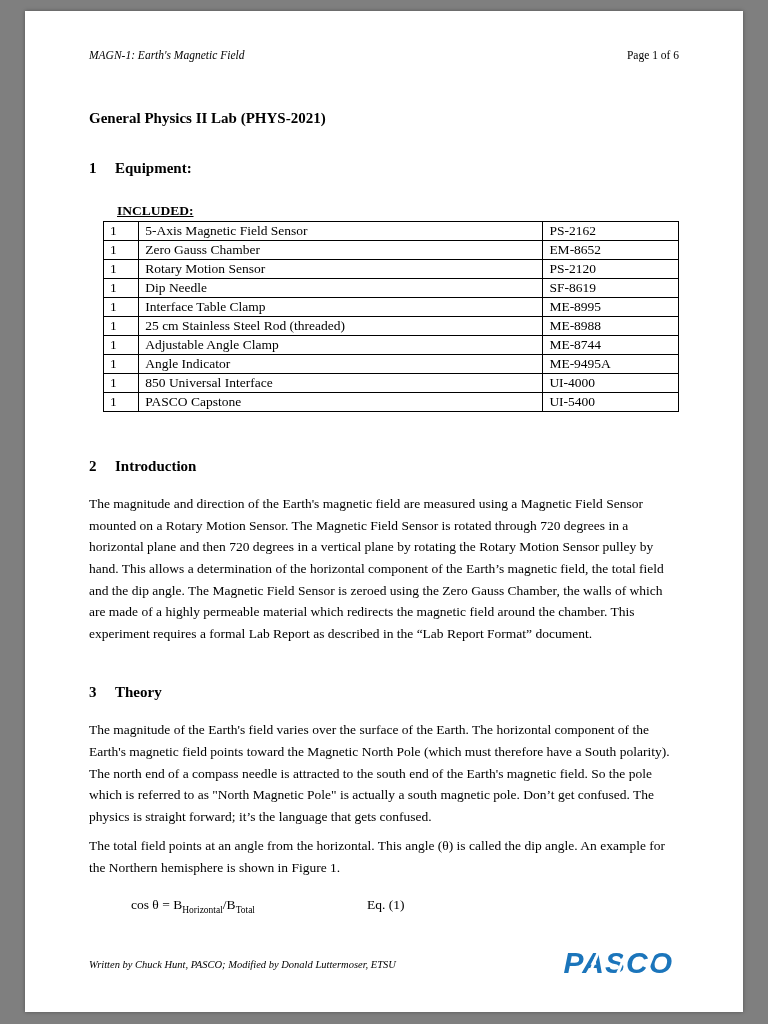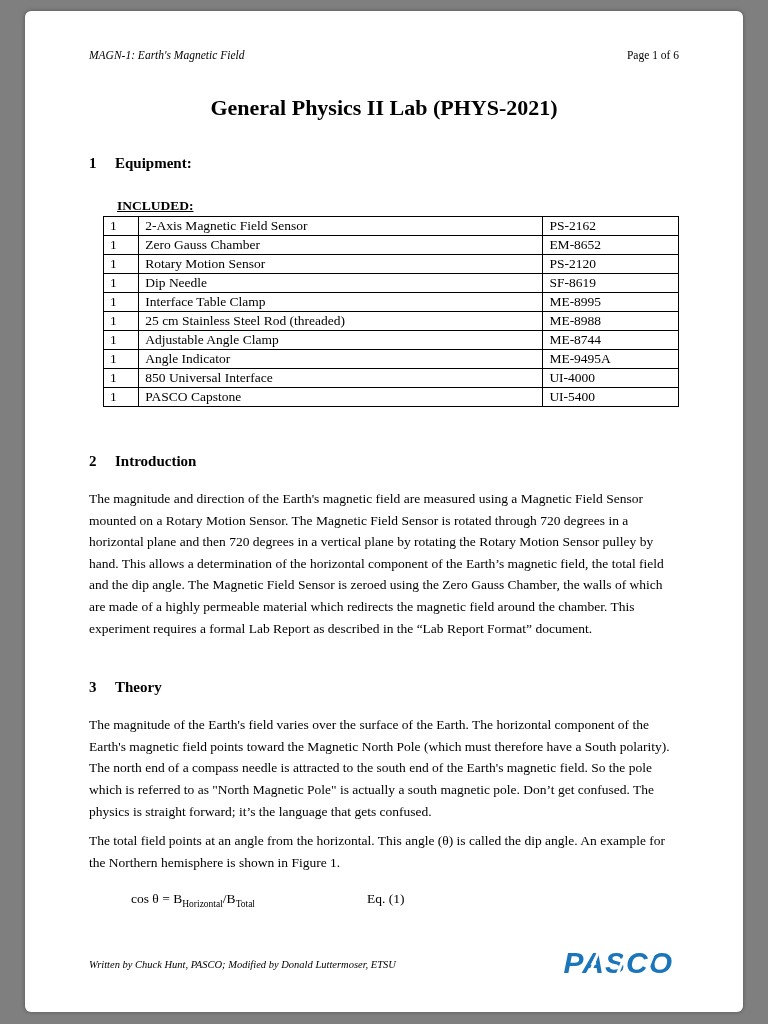--- a/index.html
+++ b/index.html
@@ -12,35 +12,34 @@
   }
   .page {
     width: 718px;
     height: 1001px;
     margin: 11px auto 12px auto;
     background: #ffffff;
     padding: 38px 64px 30px 64px;
     display: flex;
     flex-direction: column;
     box-shadow: 0 0 4px rgba(0,0,0,0.35);
-    border-radius: 6px;
   }
   .doc-header {
     display: flex;
     justify-content: space-between;
     align-items: baseline;
     font-size: 11.5px;
   }
   .doc-header .left { font-style: italic; }
   .doc-header .right { font-style: normal; }
   .title-block {
-    margin-top: 30px;
-    text-align: center;
-    font-weight: bold;
-    font-size: 22px;
+    margin-top: 46px;
+    text-align: left;
+    font-weight: bold;
+    font-size: 15px;
     line-height: 1.55;
   }
   .section-heading {
     font-weight: bold;
     font-size: 15px;
     display: flex;
   }
   .section-heading .num { width: 26px; }
   #sec1 { margin-top: 30px; }
   #sec2 { margin-top: 46px; }
@@ -135,21 +134,21 @@
     <span class="num">1</span>
     <span>Equipment:</span>
   </div>
 
   <div class="included-label">INCLUDED:</div>
 
   <table class="equipment">
     <tbody>
       <tr>
         <td class="col-qty">1</td>
-        <td class="col-item">2-Axis Magnetic Field Sensor</td>
+        <td class="col-item">5-Axis Magnetic Field Sensor</td>
         <td class="col-part">PS-2162</td>
       </tr>
       <tr>
         <td class="col-qty">1</td>
         <td class="col-item">Zero Gauss Chamber</td>
         <td class="col-part">EM-8652</td>
       </tr>
       <tr>
         <td class="col-qty">1</td>
         <td class="col-item">Rotary Motion Sensor</td>

